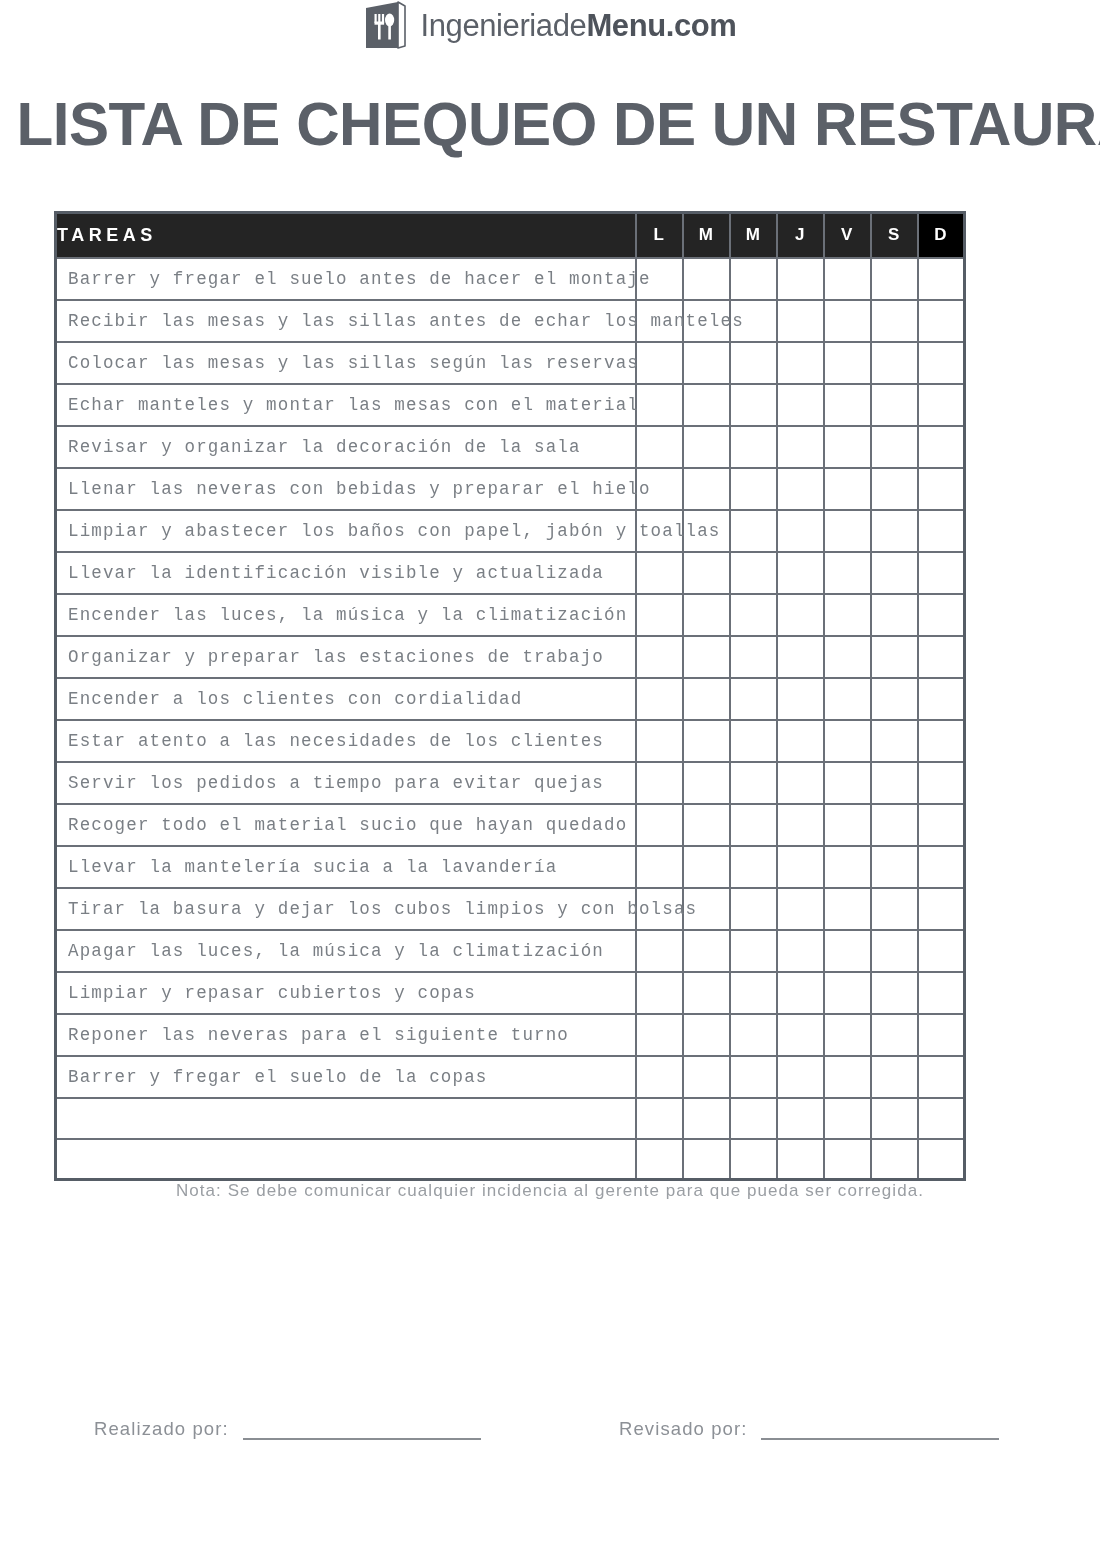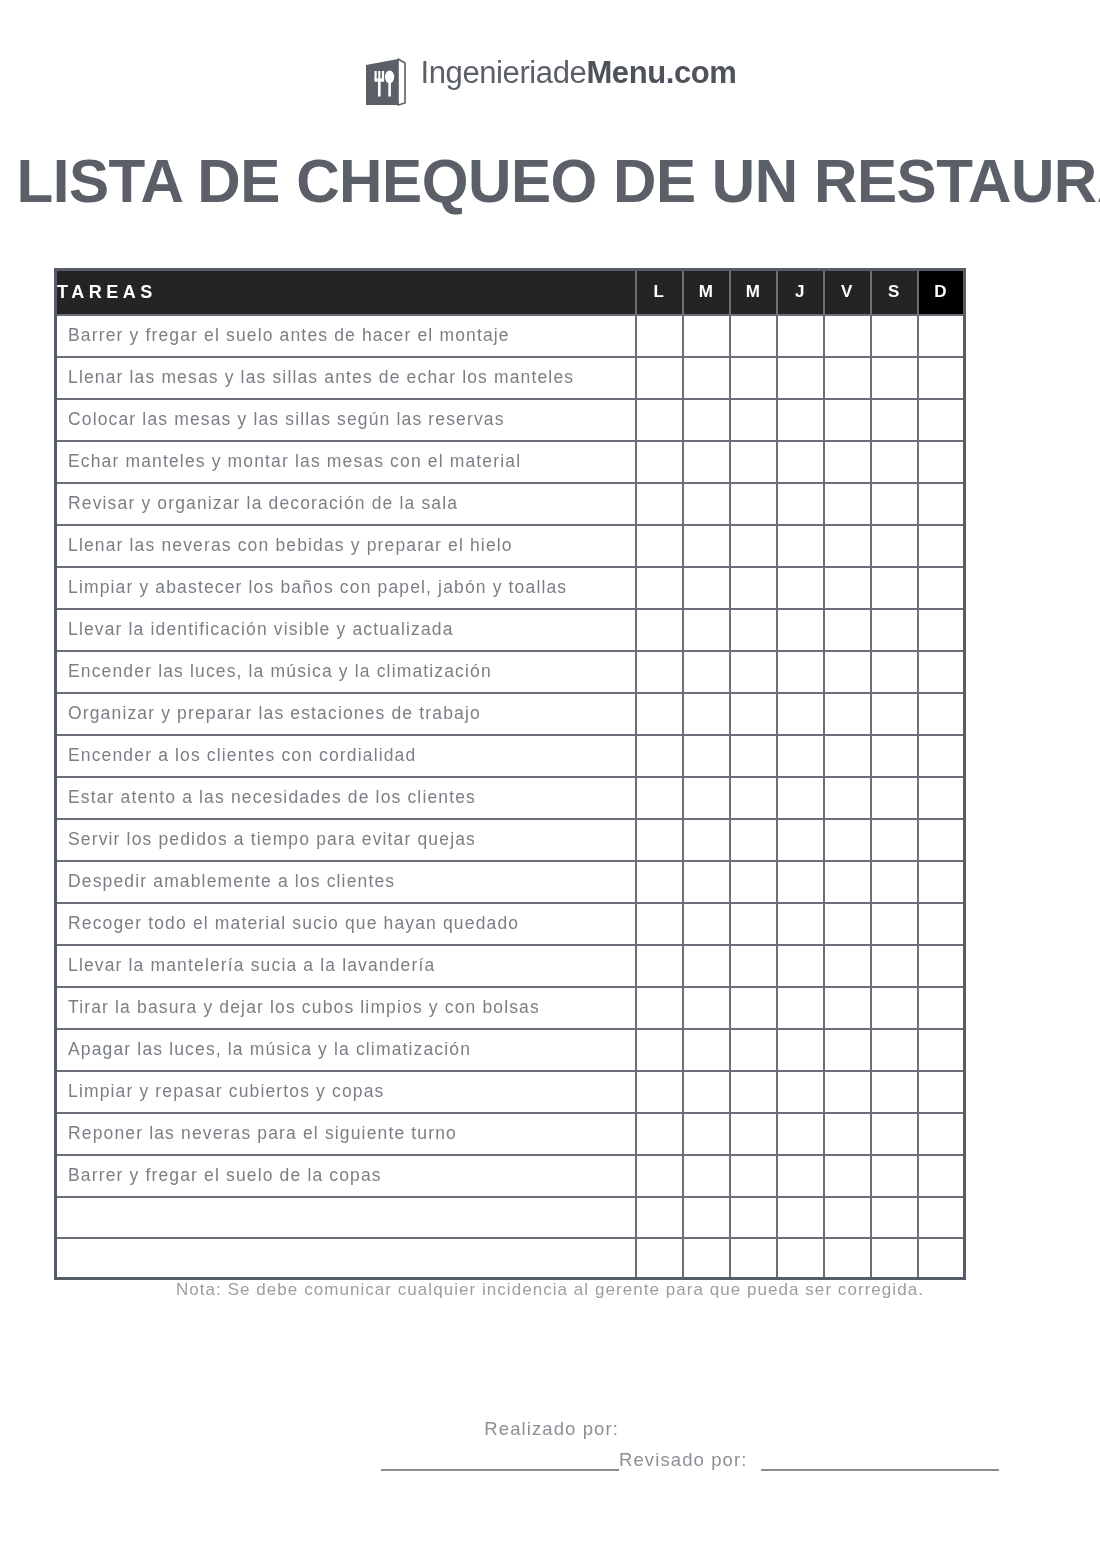--- a/index.html
+++ b/index.html
@@ -21,23 +21,23 @@
     position: relative;
     width: 1100px;
     height: 1556px;
     background: #ffffff;
     overflow: hidden;
   }
 
   
   .brand {
     display: flex;
+    align-items: center;
     justify-content: center;
     gap: 13px;
-    padding-top: 57px;
   }
 
   .brand-mark {
     width: 44px;
     height: 50px;
     position: relative;
     flex: 0 0 auto;
   }
   .brand-mark svg { display: block; width: 44px; height: 50px; }
 
@@ -110,20 +110,21 @@
 
   tbody td.task-cell {
     height: 42px;
     padding-left: 11px;
     font-size: 17.5px;
     letter-spacing: 1.15px;
     color: #7a7f85;
     vertical-align: middle;
     white-space: nowrap;
     font-weight: 400;
+    font-family: Liberation Mono, monospace;
   }
 
   tbody td.check-cell { width: 47px; height: 42px; }
 
   tbody tr.blank-row td { height: 41px; }
 
   
   .note {
     text-align: center;
     font-size: 17px;
@@ -142,21 +143,21 @@
   }
 
   .sig-block {
     display: flex;
     align-items: flex-end;
     gap: 14px;
     font-size: 18.5px;
     letter-spacing: 1.1px;
     color: #8c9096;
   }
-  .sig-block.first { width: 525px; flex-direction: column; }
+  .sig-block.first { width: 525px; }
 
   .sig-line {
     display: block;
     width: 238px;
     border-bottom: 2px solid #8a8e93;
     height: 17px;
   }
 </style>
 </head>
 <body>
@@ -203,21 +204,21 @@
             <td class="task-cell">Barrer y fregar el suelo antes de hacer el montaje</td>
             <td class="check-cell"></td>
             <td class="check-cell"></td>
             <td class="check-cell"></td>
             <td class="check-cell"></td>
             <td class="check-cell"></td>
             <td class="check-cell"></td>
             <td class="check-cell"></td>
           </tr>
           <tr>
-            <td class="task-cell">Llenar las mesas y las sillas antes de echar los manteles</td>
+            <td class="task-cell">Recibir las mesas y las sillas antes de echar los manteles</td>
             <td class="check-cell"></td>
             <td class="check-cell"></td>
             <td class="check-cell"></td>
             <td class="check-cell"></td>
             <td class="check-cell"></td>
             <td class="check-cell"></td>
             <td class="check-cell"></td>
           </tr>
           <tr>
             <td class="task-cell">Colocar las mesas y las sillas según las reservas</td>
@@ -314,30 +315,20 @@
             <td class="check-cell"></td>
             <td class="check-cell"></td>
             <td class="check-cell"></td>
             <td class="check-cell"></td>
             <td class="check-cell"></td>
             <td class="check-cell"></td>
             <td class="check-cell"></td>
           </tr>
           <tr>
             <td class="task-cell">Servir los pedidos a tiempo para evitar quejas</td>
-            <td class="check-cell"></td>
-            <td class="check-cell"></td>
-            <td class="check-cell"></td>
-            <td class="check-cell"></td>
-            <td class="check-cell"></td>
-            <td class="check-cell"></td>
-            <td class="check-cell"></td>
-          </tr>
-          <tr>
-            <td class="task-cell">Despedir amablemente a los clientes</td>
             <td class="check-cell"></td>
             <td class="check-cell"></td>
             <td class="check-cell"></td>
             <td class="check-cell"></td>
             <td class="check-cell"></td>
             <td class="check-cell"></td>
             <td class="check-cell"></td>
           </tr>
           <tr>
             <td class="task-cell">Recoger todo el material sucio que hayan quedado</td>

